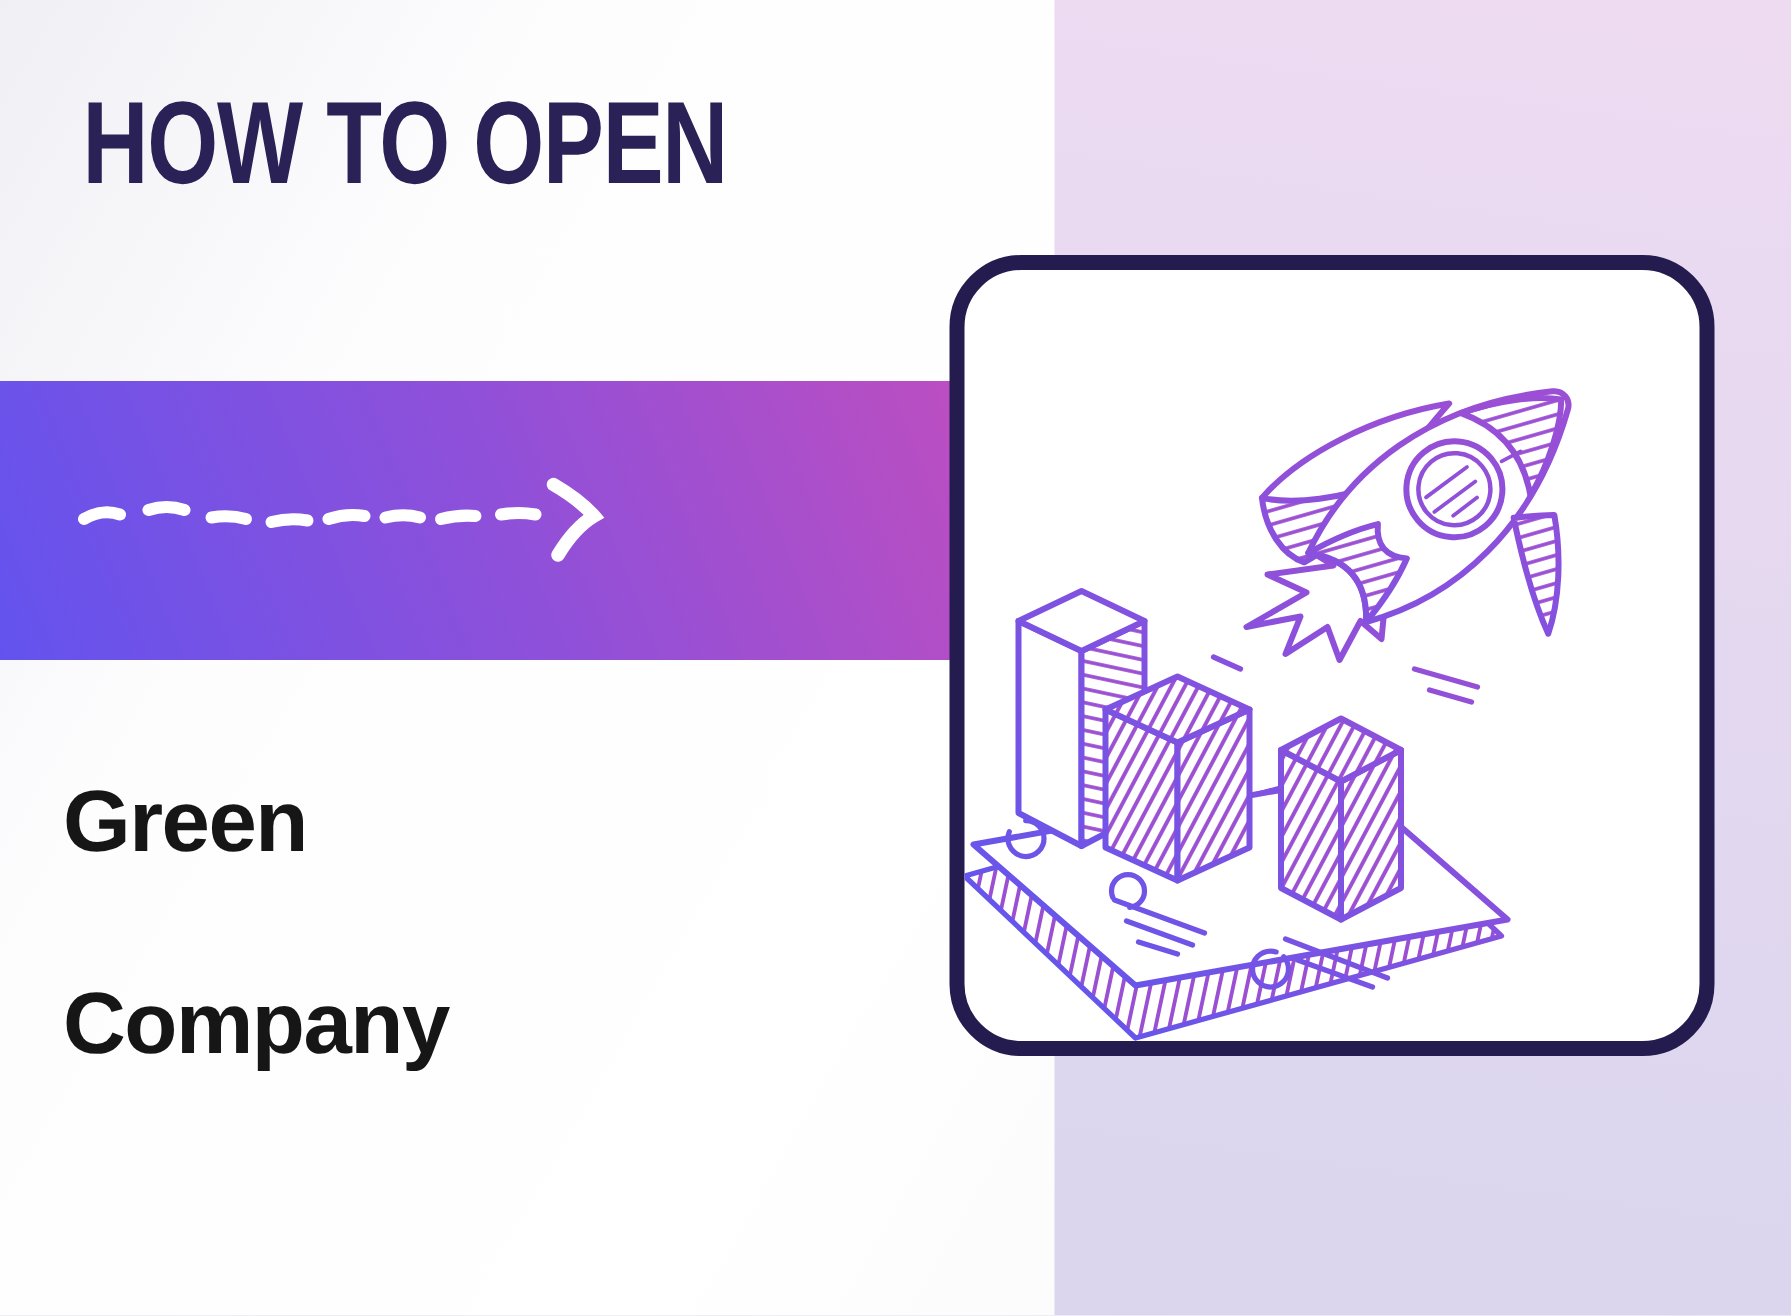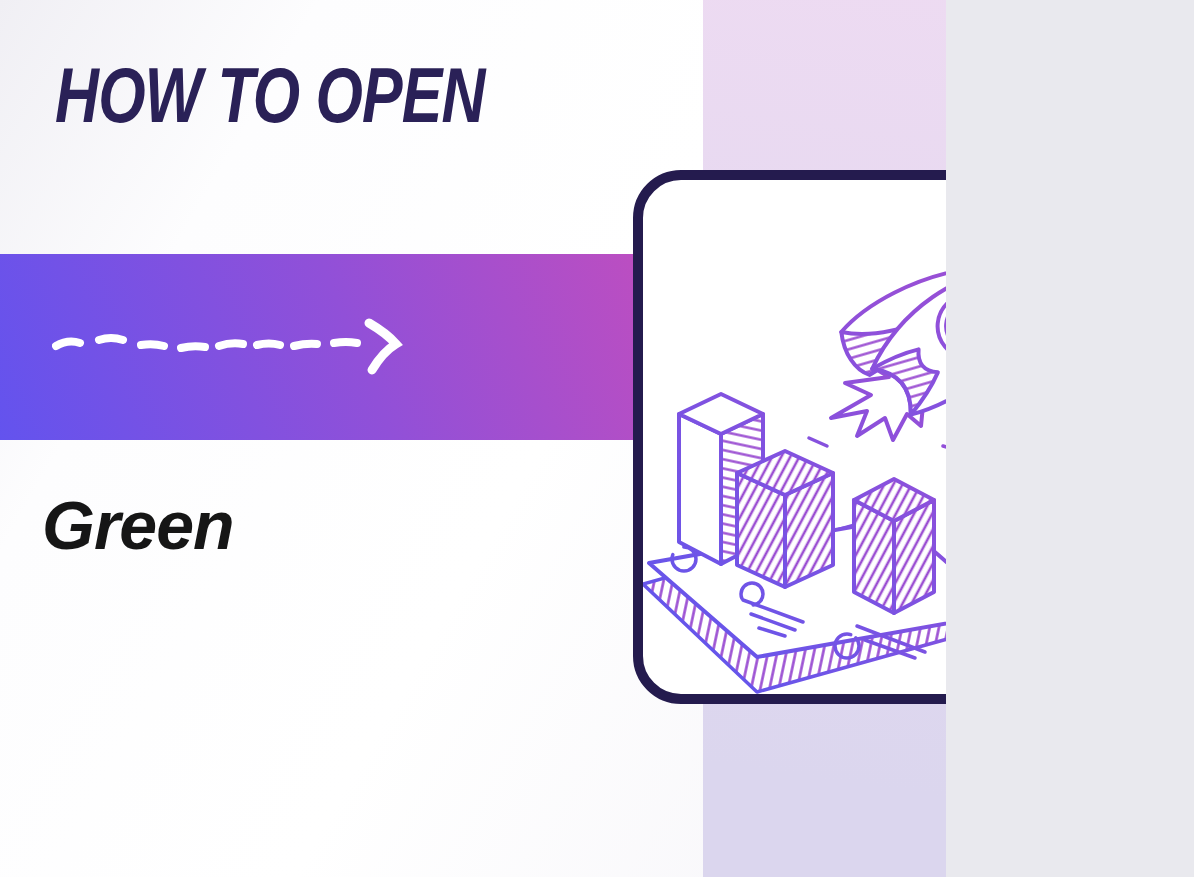--- a/index.html
+++ b/index.html
@@ -1,20 +1,19 @@
 <!DOCTYPE html>
 <html style="--kicker-text: #2a2157; --headline-text: #161616; --band-from: #6353ee; --band-mid: #9150d8; --band-to: #bc4ec1; --arrow: #ffffff; --panel-top: #eedbf2; --panel-bottom: #dbd6ee; --card-border: #241b4e; --ink-a: #5b57ef; --ink-b: #8d50db; --ink-c: #c64cc0; --hatch-line: #9b4fd2;"><head>
 <meta charset="utf-8">
 <style>
   html,body{margin:0;padding:0;background:#e9e9ee;}
   .stage{
-    position:relative;width:946px;height:877px;overflow:hidden;
+    position:relative;width:1194px;height:877px;overflow:hidden;
     background:linear-gradient(120deg,#f0eff4 0%,#fdfdfe 22%,#ffffff 55%,#f6f5f9 100%);
     font-family:"Liberation Sans",sans-serif;
-    font-style:italic;
   }
   
   .side-panel{
     position:absolute;left:703px;top:0;width:491px;height:877px;
     background:linear-gradient(188deg,var(--panel-top,#eedbf2) 0%,var(--panel-bottom,#dbd6ee) 88%);
   }
   
   .kicker{
     position:absolute;left:55px;top:56px;
     font-size:78px;font-weight:700;line-height:1;letter-spacing:-1px;
@@ -22,22 +21,22 @@
     transform:scaleX(0.78);transform-origin:left top;white-space:nowrap;
   }
   
   .band{
     position:absolute;left:0;top:254px;width:640px;height:186px;
     background:linear-gradient(68deg,var(--band-from,#6353ee) 0%,var(--band-mid,#9150d8) 55%,var(--band-to,#bc4ec1) 100%);
   }
   .band svg{position:absolute;left:52px;top:58px;}
   
   .headline{
-    position:absolute;left:42px;top:458px;width:640px;
-    font-size:68px;font-weight:700;line-height:135px;letter-spacing:-1px;
+    position:absolute;left:42px;top:480px;width:640px;
+    font-size:58px;font-weight:700;line-height:135px;letter-spacing:-1px;
     color:var(--headline-text,#161616);
   }
   
   .card{
     position:absolute;left:633px;top:170px;width:510px;height:534px;
     box-sizing:border-box;border:10px solid var(--card-border,#241b4e);
     border-radius:48px;background:#ffffff;
   }
   .card svg{display:block;width:100%;height:100%;border-radius:36px;}
 </style>
@@ -61,20 +60,21 @@
         <path d="M205,33 Q217,30 228,33" stroke-width="8"></path>
         <path d="M242,34 Q254,31 265,32" stroke-width="8"></path>
         <path d="M282,31 Q294,29 305,31" stroke-width="8"></path>
         <path d="M317,11 C329,18 337,24 344,32 C334,38 326,48 320,58" stroke-width="9"></path>
       </g>
     </svg>
   </div>
 
   <div class="headline">
     <div>Green</div>
+    <div>Company</div>
   </div>
 
   <div class="card">
     <svg viewBox="0 0 490 514">
       <defs>
         <linearGradient id="ink" gradientUnits="userSpaceOnUse" x1="0" y1="514" x2="490" y2="0">
           <stop offset="0%" style="stop-color:var(--ink-a,#5b57ef)"></stop>
           <stop offset="50%" style="stop-color:var(--ink-b,#8d50db)"></stop>
           <stop offset="100%" style="stop-color:var(--ink-c,#c64cc0)"></stop>
         </linearGradient>

